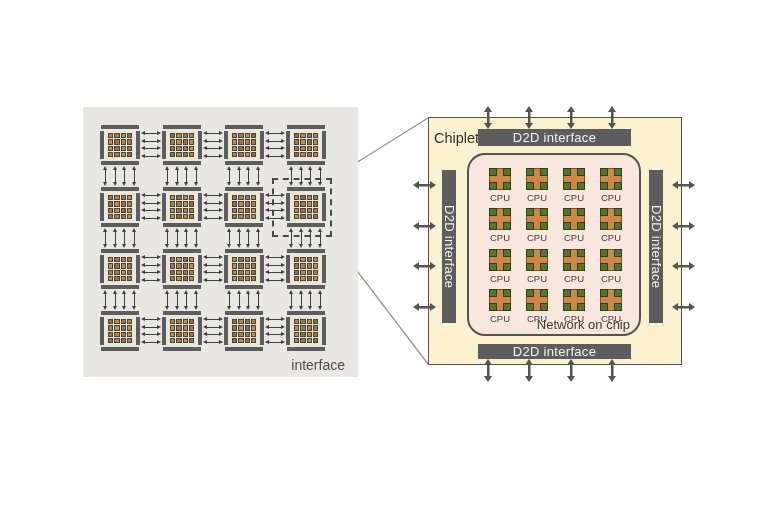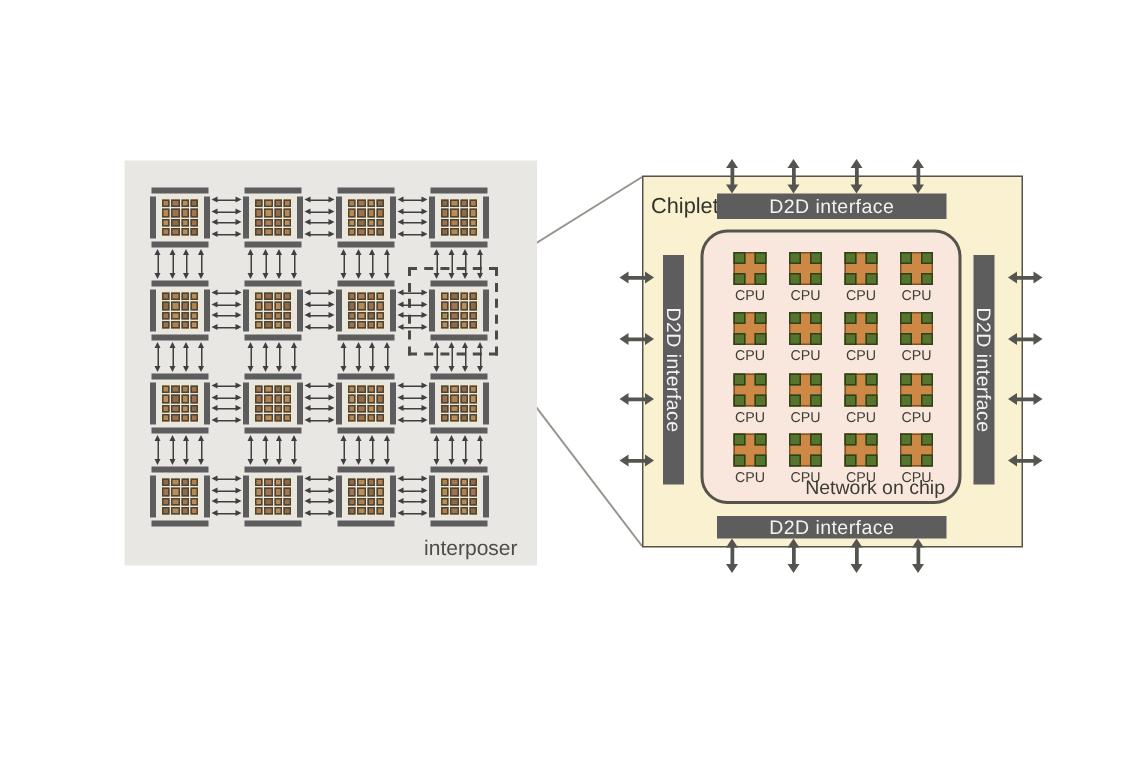--- a/index.html
+++ b/index.html
@@ -101,21 +101,21 @@
 
 <div class="stage">
 
   <svg class="callout-svg" width="760" height="507">
     <line x1="332" y1="178" x2="428" y2="118" stroke="#97948c" stroke-width="1.3"></line>
     <line x1="332" y1="238" x2="428" y2="364" stroke="#97948c" stroke-width="1.3"></line>
   </svg>
 
   <div class="interposer">
     <div class="zoom-box"></div>
-    <div class="ip-label">interposer</div>
+    <div class="ip-label">interface</div>
   <div class="mchip" style="left: 17px; top: 18px;">
         <div class="mbar mbar-t"></div>
         <div class="mbar mbar-b"></div>
         <div class="mbar mbar-l"></div>
         <div class="mbar mbar-r"></div>
         <div class="minner">
           <div class="mtile" style="background: rgb(179, 128, 76);"></div>
           <div class="mtile" style="background: rgb(165, 116, 74);"></div>
           <div class="mtile" style="background: rgb(192, 142, 85);"></div>
           <div class="mtile" style="background: rgb(143, 106, 66);"></div>

